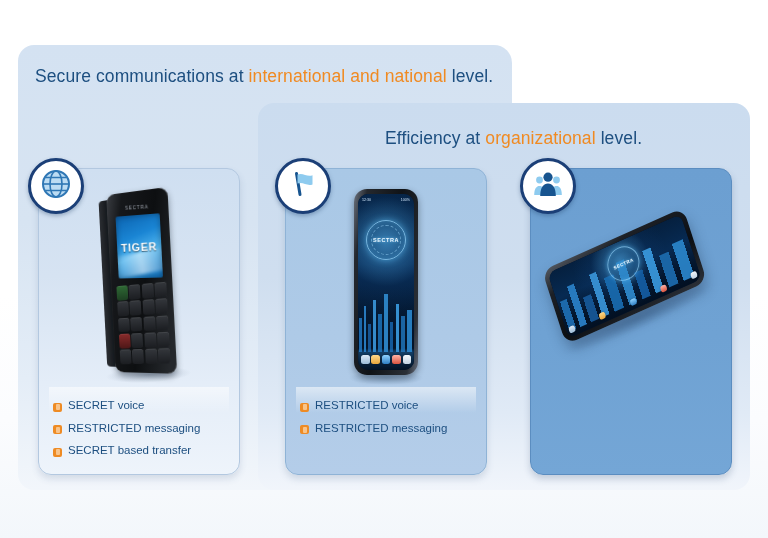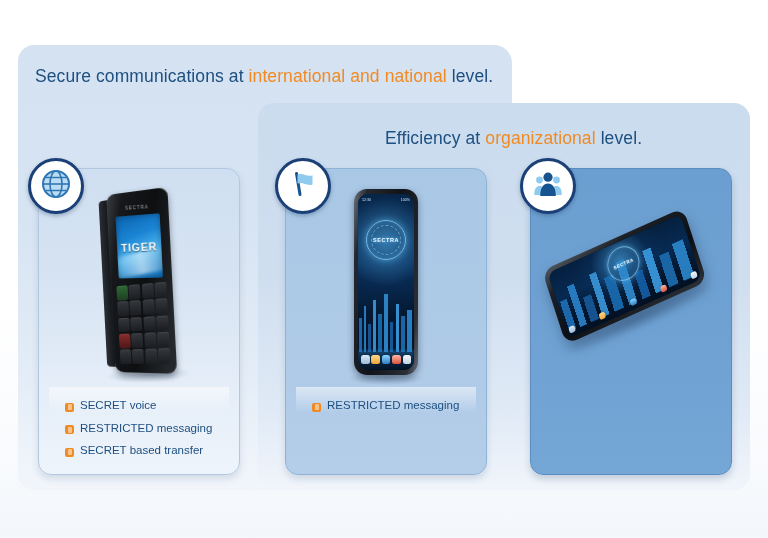--- a/index.html
+++ b/index.html
@@ -55,21 +55,21 @@
   .badge{position:absolute;width:50px;height:50px;border-radius:50%;
     background:#ffffff;border:3px solid #1b3f77;
     box-shadow:0 2px 4px rgba(30,60,100,.35);
     display:flex;align-items:center;justify-content:center;}
   #badge-1{left:28px;top:158px;}
   #badge-2{left:275px;top:158px;}
   #badge-3{left:520px;top:158px;}
 
   
   .bullets{position:absolute;left:14px;right:10px;}
-  .bullet-row{display:flex;align-items:flex-start;margin-bottom:9px;margin-left:12px;}
+  .bullet-row{display:flex;align-items:flex-start;margin-bottom:9px;}
   .bullet-dot{flex:0 0 auto;width:9px;height:9px;border-radius:2px;
     background:#ee8b24;margin-top:3.5px;margin-right:6px;position:relative;}
   .bullet-dot::after{content:"";position:absolute;left:2.5px;top:1.5px;
     width:4px;height:6px;background:#f9c48a;border-radius:1px;}
   .bullet-text{font-size:11.5px;line-height:13.5px;color:#1d4f80;}
   #bullets-1{top:230px;}
   #bullets-2{top:230px;}
   #bullets-3{top:230px;}
   #card-3 .bullet-text{color:#123a63;}
 
@@ -276,20 +276,24 @@
           </div>
         </div>
       </div>
     </div>
 
     <div class="reflection" style="top:218px;"></div>
 
     <div class="bullets" id="bullets-2">
       <div class="bullet-row">
         <span class="bullet-dot"></span>
+        <span class="bullet-text">RESTRICTED voice</span>
+      </div>
+      <div class="bullet-row">
+        <span class="bullet-dot"></span>
         <span class="bullet-text">RESTRICTED messaging</span>
       </div>
     </div>
   </div>
 
   <div class="card" id="card-3">
 
     <div id="device-3">
       <div class="tp-shadow"></div>
       <div class="tp-body">

